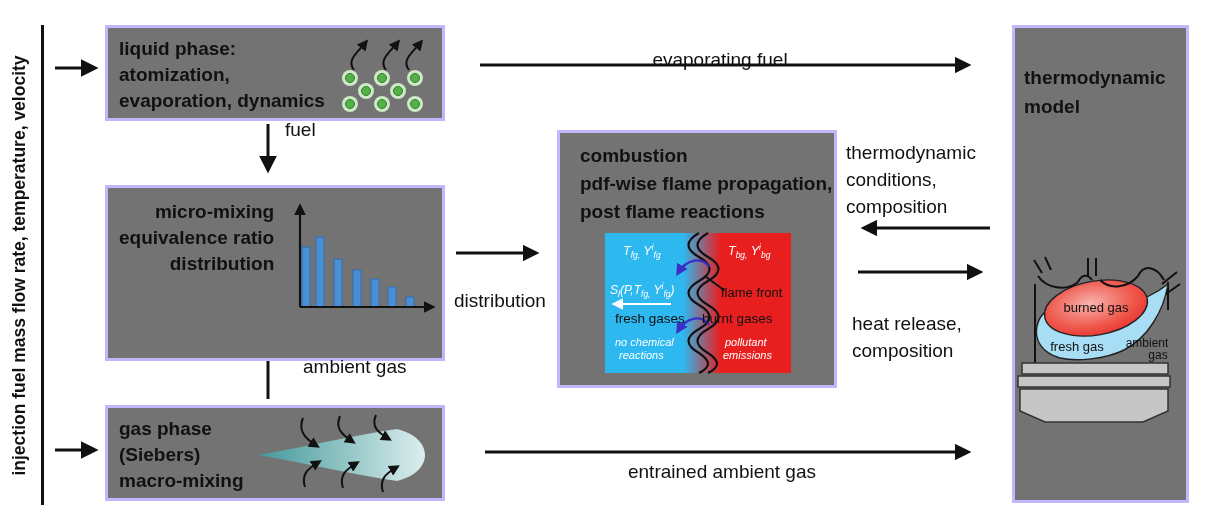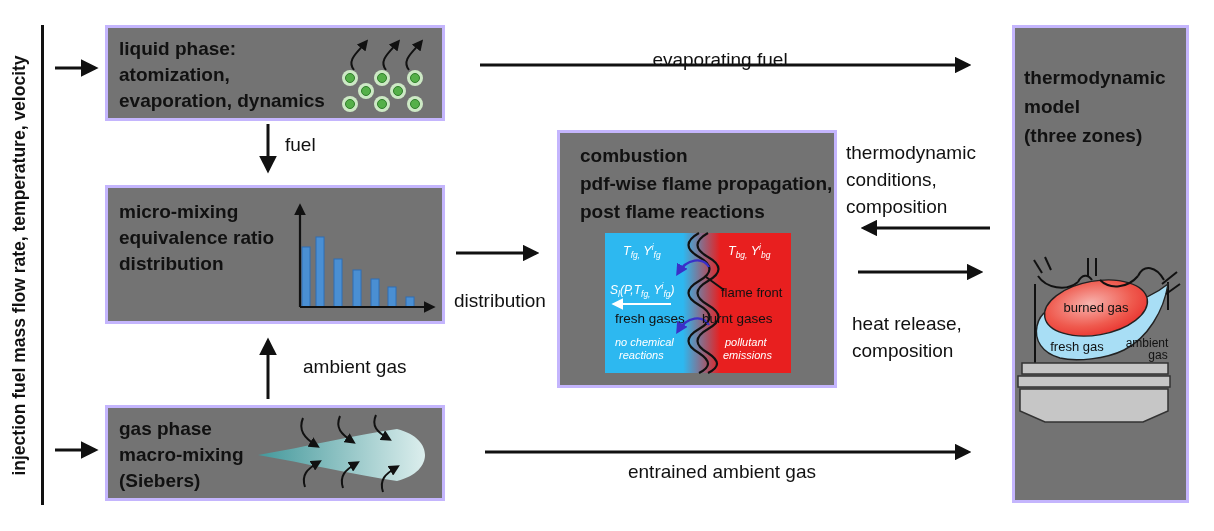--- a/index.html
+++ b/index.html
@@ -89,23 +89,23 @@
           <circle cx="66" cy="63" r="4.5" fill="#55b049" stroke="#2f7d2a"></circle>
         <circle cx="18" cy="76" r="8" fill="#cde9c5"></circle>
           <circle cx="18" cy="76" r="4.5" fill="#55b049" stroke="#2f7d2a"></circle>
         <circle cx="50" cy="76" r="8" fill="#cde9c5"></circle>
           <circle cx="50" cy="76" r="4.5" fill="#55b049" stroke="#2f7d2a"></circle>
         <circle cx="83" cy="76" r="8" fill="#cde9c5"></circle>
           <circle cx="83" cy="76" r="4.5" fill="#55b049" stroke="#2f7d2a"></circle>
       </g>
     </g>
   </svg>
-  <div class="lbl" style="left:285px;top:134px;">fuel</div>
-
-  <div class="box" style="left:105px;top:185px;width:340px;height:139px;">
+  <div class="lbl" style="left:285px;top:119px;">fuel</div>
+
+  <div class="box" style="left:105px;top:185px;width:340px;height:176px;text-align:right;">
     <div class="btxt" style="left:11px;top:11px;">
       <div>micro-mixing</div>
       <div>equivalence ratio</div>
       <div>distribution</div>
     </div>
   </div>
   <svg style="left:288px;top:195px;" width="158" height="122" viewBox="0 0 158 122">
     <defs>
       <marker id="cm" viewBox="0 0 10 10" refX="7" refY="5" markerWidth="5.5" markerHeight="5.5" orient="auto-start-reverse">
         <path d="M0,0 L10,5 L0,10 Z" fill="#111"></path>
@@ -121,22 +121,22 @@
         <rect x="118" y="102" width="8" height="10" class="bar"></rect>
       </g>
     <path class="axis" d="M12,112 L12,12" marker-end="url(#cm)"></path>
     <path class="axis" d="M12,112 L144,112" marker-end="url(#cm)"></path>
   </svg>
   <div class="lbl" style="left:303px;top:356px;">ambient gas</div>
 
   <div class="box" style="left:105px;top:405px;width:340px;height:96px;">
     <div class="btxt" style="left:11px;top:8px;">
       <div>gas phase</div>
+      <div>(Siebers)</div>
       <div>macro-mixing</div>
-      <div>(Siebers)</div>
     </div>
   </div>
   <svg style="left:245px;top:410px;" width="205" height="88" viewBox="0 0 205 88">
     <defs>
       <linearGradient id="sgrad" x1="0" y1="0" x2="1" y2="0">
         <stop offset="0" stop-color="#43989b"></stop>
         <stop offset="1" stop-color="#dceeed"></stop>
       </linearGradient>
       <marker id="sm" viewBox="0 0 10 10" refX="7" refY="5" markerWidth="5.5" markerHeight="5.5" orient="auto-start-reverse">
         <path d="M0,0 L10,5 L0,10 Z" fill="#111"></path>
@@ -208,21 +208,20 @@
   </div>
   <div class="lbl" style="left:852px;top:310px;line-height:27px;">
     <div>heat release,</div>
     <div>composition</div>
   </div>
 
   <div class="box" style="left:1012px;top:25px;width:177px;height:478px;">
     <div class="btxt" style="left:9px;top:35px;line-height:29px;">
       <div>thermodynamic</div>
       <div>model</div>
-      <div>(three zones)</div>
     </div>
   </div>
   <svg style="left:1016px;top:250px;" width="172" height="178" viewBox="0 0 172 178">
     <defs>
       <radialGradient id="prad" cx="0.45" cy="0.4" r="0.75">
         <stop offset="0" stop-color="#f7b3ae"></stop>
         <stop offset="0.55" stop-color="#ef5a4e"></stop>
         <stop offset="1" stop-color="#e62020"></stop>
       </radialGradient>
     </defs>

